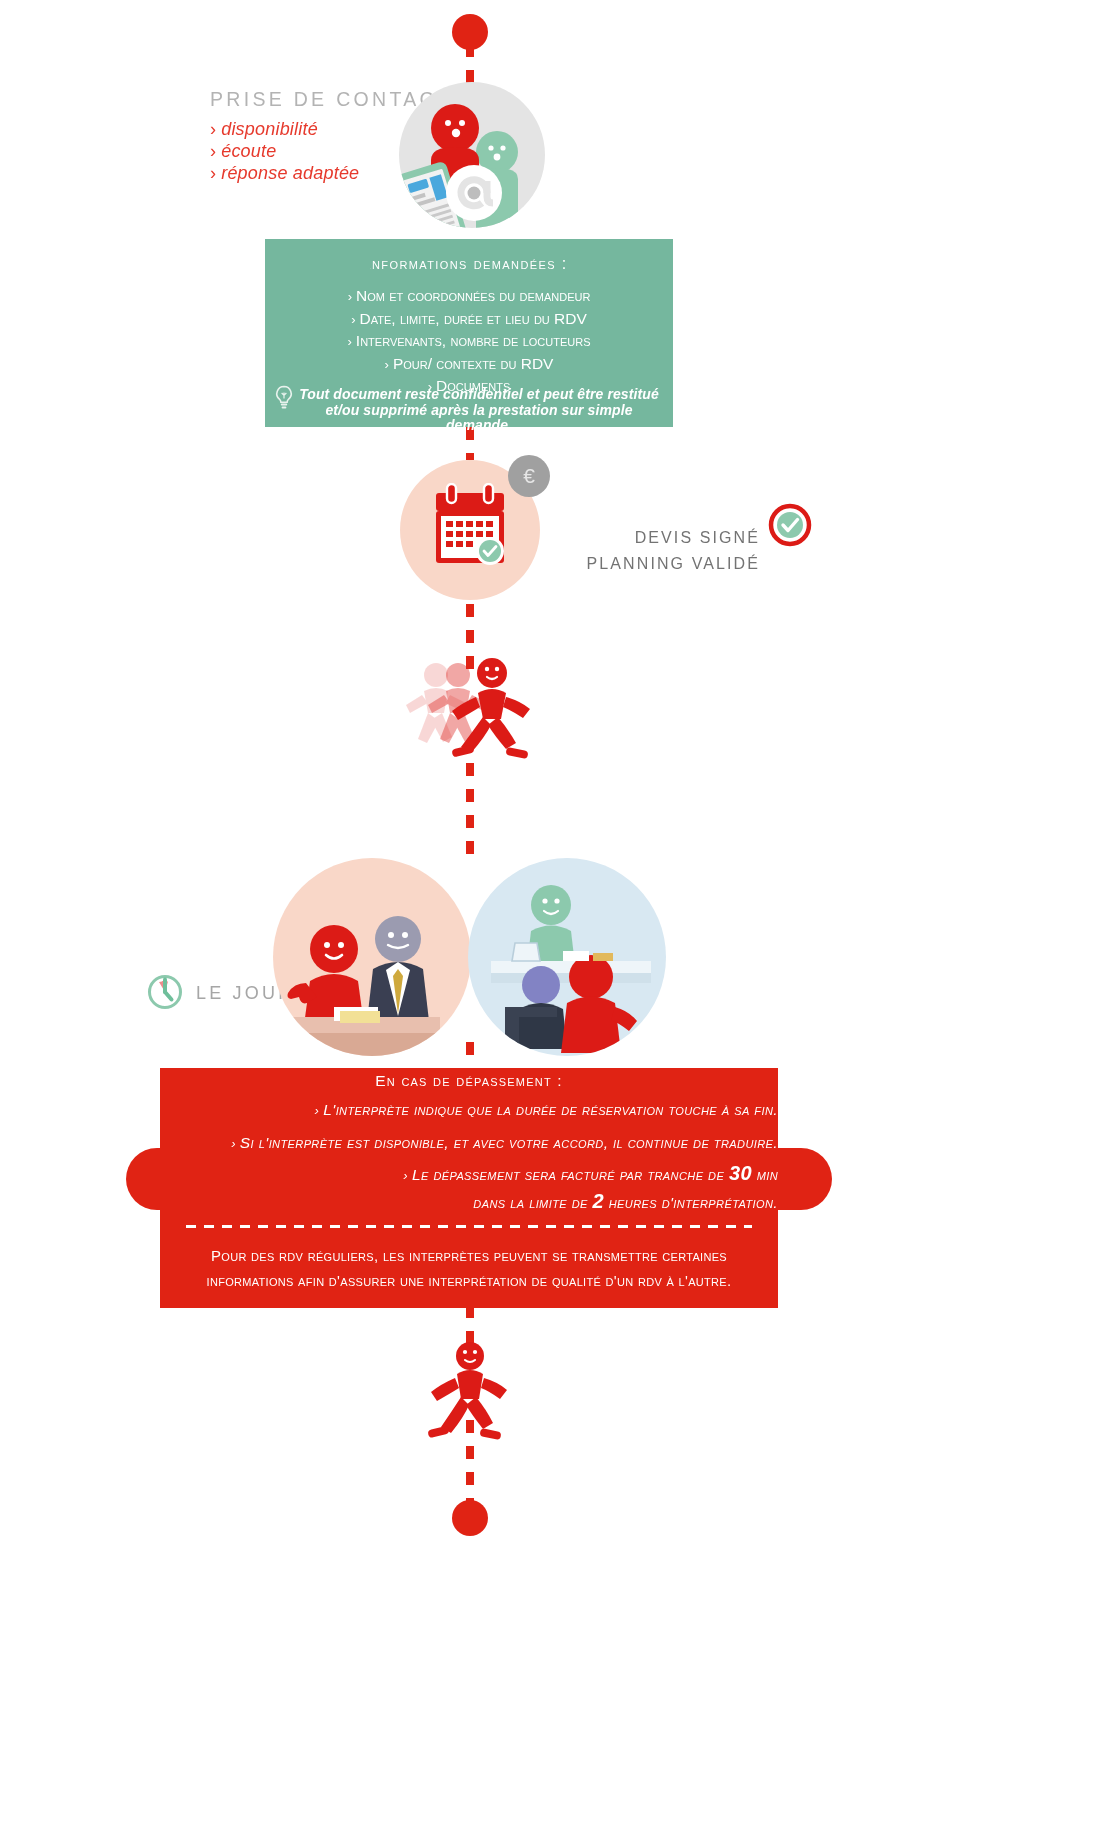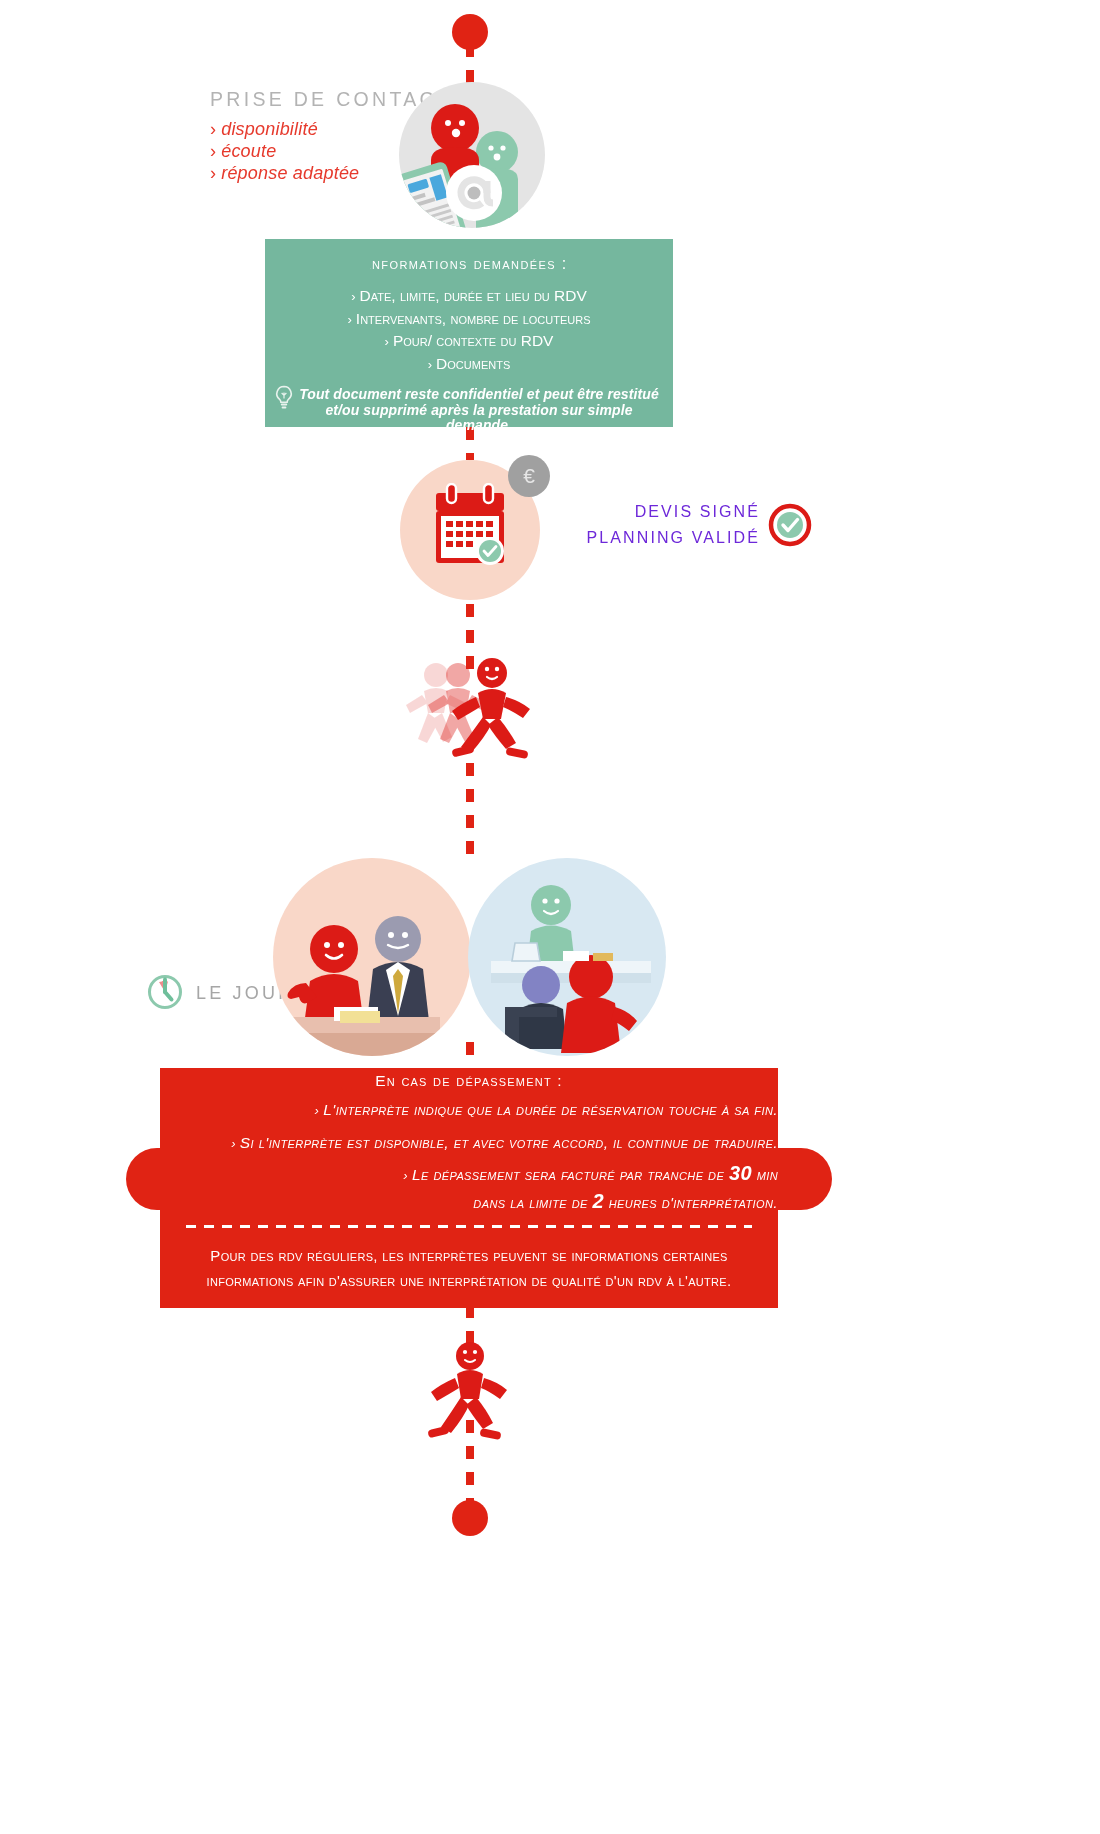--- a/index.html
+++ b/index.html
@@ -101,26 +101,27 @@
   }
   .bulb {
     position: absolute;
     left: 8px;
     top: 146px;
     width: 22px; height: 26px;
   }
 
   
   .devis-txt {
-    color: #6d28d9;
+    color: #737373;
     font-size: 16px;
     letter-spacing: 2.1px;
     line-height: 26px;
     text-align: right;
     white-space: nowrap;
+    margin-top: 26px;
   }
 
   
   .jourj-txt {
     color: #a6a6a6;
     font-size: 18px;
     letter-spacing: 3.2px;
     white-space: nowrap;
   }
 
@@ -251,20 +252,21 @@
         <path d="M95 113 a13 13 0 1 0 -5 10" fill="none" stroke="#e4e4e4" stroke-width="7"></path>
         <circle cx="82" cy="113" r="6.5" fill="#bdbdbd"></circle>
         <path d="M95 101 l0 16 q0 6 6 6" fill="none" stroke="#e4e4e4" stroke-width="7"></path>
       </g>
     </svg>
   </div>
 
   <div class="abs green-panel">
     <div class="gp-title">Informations demandées :</div>
     <div class="gp-items">
+      <div><span class="chev">›</span><span>Nom et coordonnées du demandeur</span></div>
       <div><span class="chev">›</span><span>Date, limite, durée et lieu du RDV</span></div>
       <div><span class="chev">›</span><span>Intervenants, nombre de locuteurs</span></div>
       <div><span class="chev">›</span><span>Pour/ contexte du RDV</span></div>
       <div><span class="chev">›</span><span>Documents</span></div>
     </div>
     <svg class="bulb" viewBox="0 0 22 26">
       <path d="M11 1.5 a7.2 7.2 0 0 1 4.6 12.7 q-1.4 1.2-1.5 3.1 l-6.2 0 q-.1-1.9-1.5-3.1 A7.2 7.2 0 0 1 11 1.5 Z" fill="none" stroke="#e8f2ed" stroke-width="1.6"></path>
       <path d="M11 7.5 l0 6 M11 10.2 l-2.4-2.2 M11 10.2 l2.4-2.2" stroke="#e8f2ed" stroke-width="1.2" fill="none"></path>
       <rect x="7.8" y="18.6" width="6.4" height="2" rx="1" fill="#e8f2ed"></rect>
       <rect x="8.6" y="21.6" width="4.8" height="2" rx="1" fill="#e8f2ed"></rect>
@@ -437,21 +439,21 @@
       <div><span class="chev">›</span><span>Si l'interprète est disponible, et avec votre accord, il continue de traduire.</span></div>
       <div style="line-height:26px;">
         <span class="chev">›</span><span>Le dépassement sera facturé par tranche de </span><span class="big-num">30</span><span> min</span>
       </div>
       <div style="line-height:24px;">
         <span>dans la limite de </span><span class="big-num">2</span><span> heures d'interprétation.</span>
       </div>
     </div>
     <div class="dash-div"></div>
     <div class="rp-foot">
-      <div>Pour des rdv réguliers, les interprètes peuvent se informations certaines</div>
+      <div>Pour des rdv réguliers, les interprètes peuvent se transmettre certaines</div>
       <div>informations afin d'assurer une interprétation de qualité d'un rdv à l'autre.</div>
     </div>
   </div>
 
   <svg class="abs" style="left:418px;top:1340px;" width="110" height="110" viewBox="0 0 110 110">
     <circle cx="52" cy="16" r="14" fill="#dc1b16"></circle>
     <circle cx="47" cy="12" r="2.1" fill="#ffffff"></circle>
     <circle cx="57" cy="12" r="2.1" fill="#ffffff"></circle>
     <path d="M47 20 q5 4 10 0" fill="none" stroke="#ffffff" stroke-width="2.1" stroke-linecap="round"></path>
     <path d="M39 34 q13-8 26 0 l-4 25 l-18 0 Z" fill="#dc1b16"></path>

